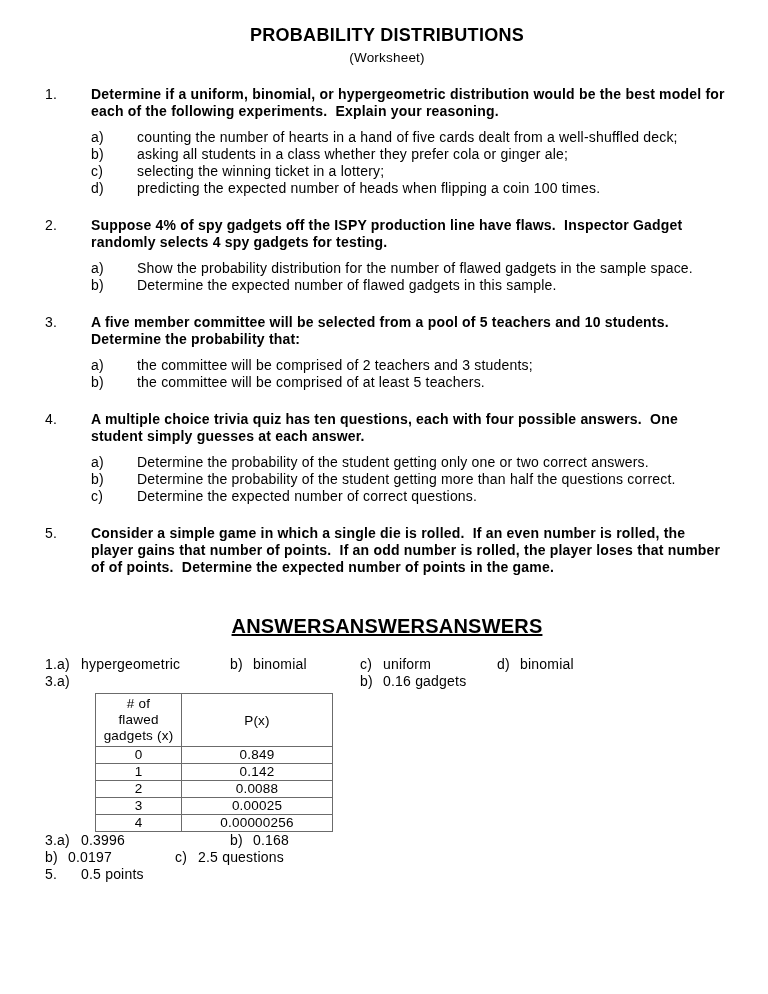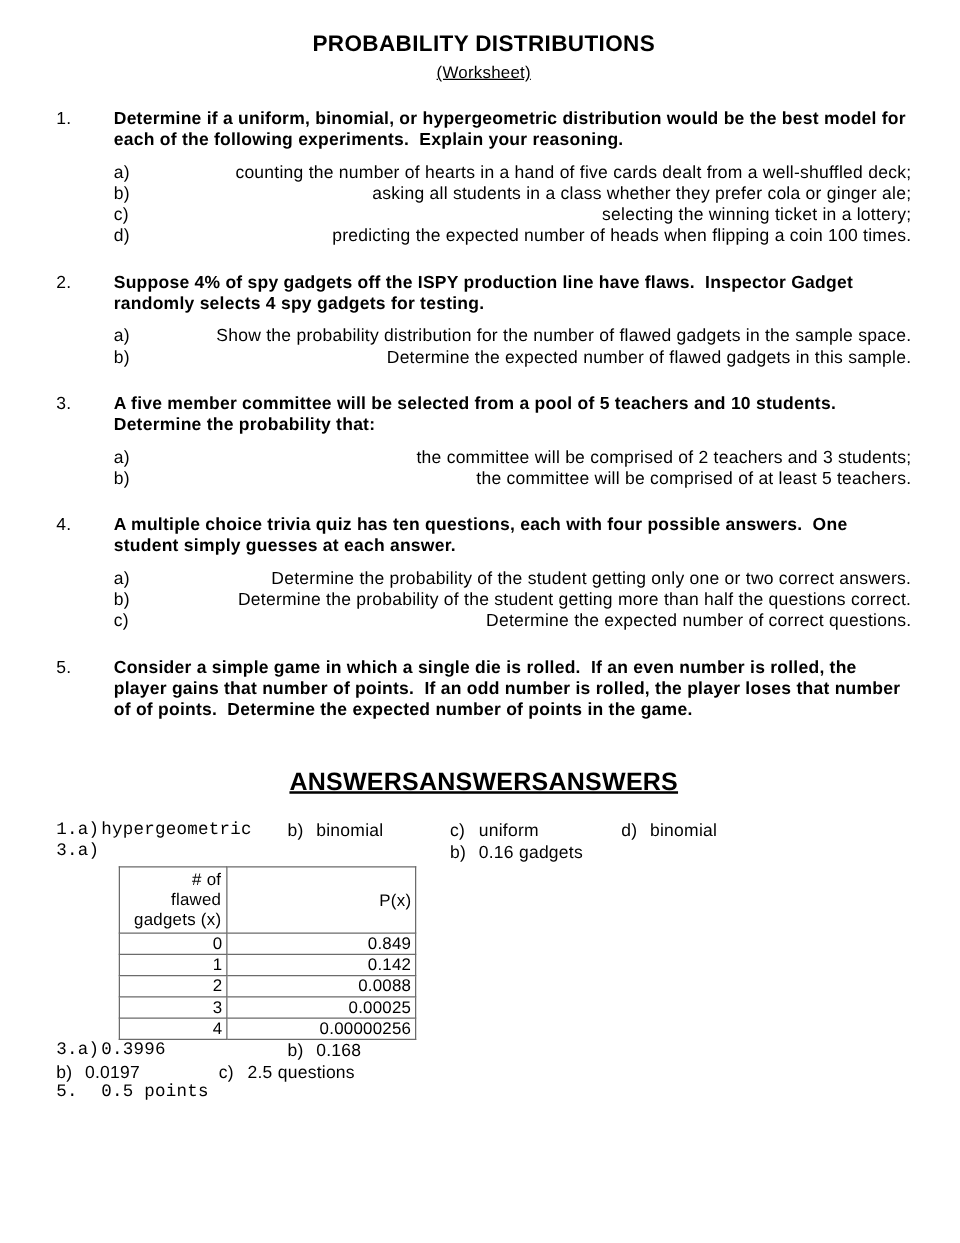--- a/index.html
+++ b/index.html
@@ -6,48 +6,48 @@
   html,body { background:#ffffff; }
   body {
     width:768px; height:994px;
     font-family:"Liberation Sans", sans-serif;
     font-size:14px; line-height:17px; color:#000;
     letter-spacing:0.2px;
   }
   .page { width:768px; height:994px; padding:24px 39px 0 45px; overflow:hidden; }
 
   .doc-title { text-align:center; font-size:18px; line-height:22px; font-weight:bold; letter-spacing:0.3px; }
-  .doc-subtitle { text-align:center; font-size:13.5px; margin-top:3px;text-decoration:underline; }
+  .doc-subtitle { text-align:center; font-size:13.5px; margin-top:3px; }
 
   .question { display:flex; margin-top:20px; }
   .q-num { flex:0 0 46px; }
   .q-body { flex:1; }
   .q-text { white-space:pre-wrap;font-weight:bold; }
   .q-parts { margin-top:9px; }
   .q-part { display:flex; }
   .p-label { flex:0 0 46px; }
-  .p-text { flex:1; white-space:pre-wrap;text-align:right; }
+  .p-text { flex:1; white-space:pre-wrap; }
 
   .answers-heading {
     text-align:center; font-weight:bold; font-size:20px;
     text-decoration:underline; margin-top:42px;
   }
   .ans-section { margin-top:21px; }
   .ans-row { display:flex; min-height:17px; }
-  .acol1 { flex:0 0 185px; display:flex;font-family:Liberation Mono, monospace; }
+  .acol1 { flex:0 0 185px; display:flex; }
   .acol2 { flex:0 0 130px; display:flex; }
   .acol3 { flex:0 0 137px; display:flex; }
   .acol4 { flex:1; display:flex; }
   .alabel-wide { flex:0 0 36px; }
   .alabel { flex:0 0 23px; }
 
   .ptable { border-collapse:collapse; margin:3px 0 0 50px; }
   .ptable th, .ptable td {
     border:1px solid #6b6b6b; font-weight:normal; font-size:13.5px;
-    text-align:right; vertical-align:middle; padding:0 3px;
+    text-align:center; vertical-align:middle; padding:0 3px;
   }
   .ptable th.hdr-x { width:86px; white-space:pre-line; line-height:16px; padding:2px 4px; }
   .ptable th.hdr-p { width:151px; }
   .ptable td { height:17px; line-height:16px; }
 </style>
 </head>
 <body>
 
 <div class="page">
 

